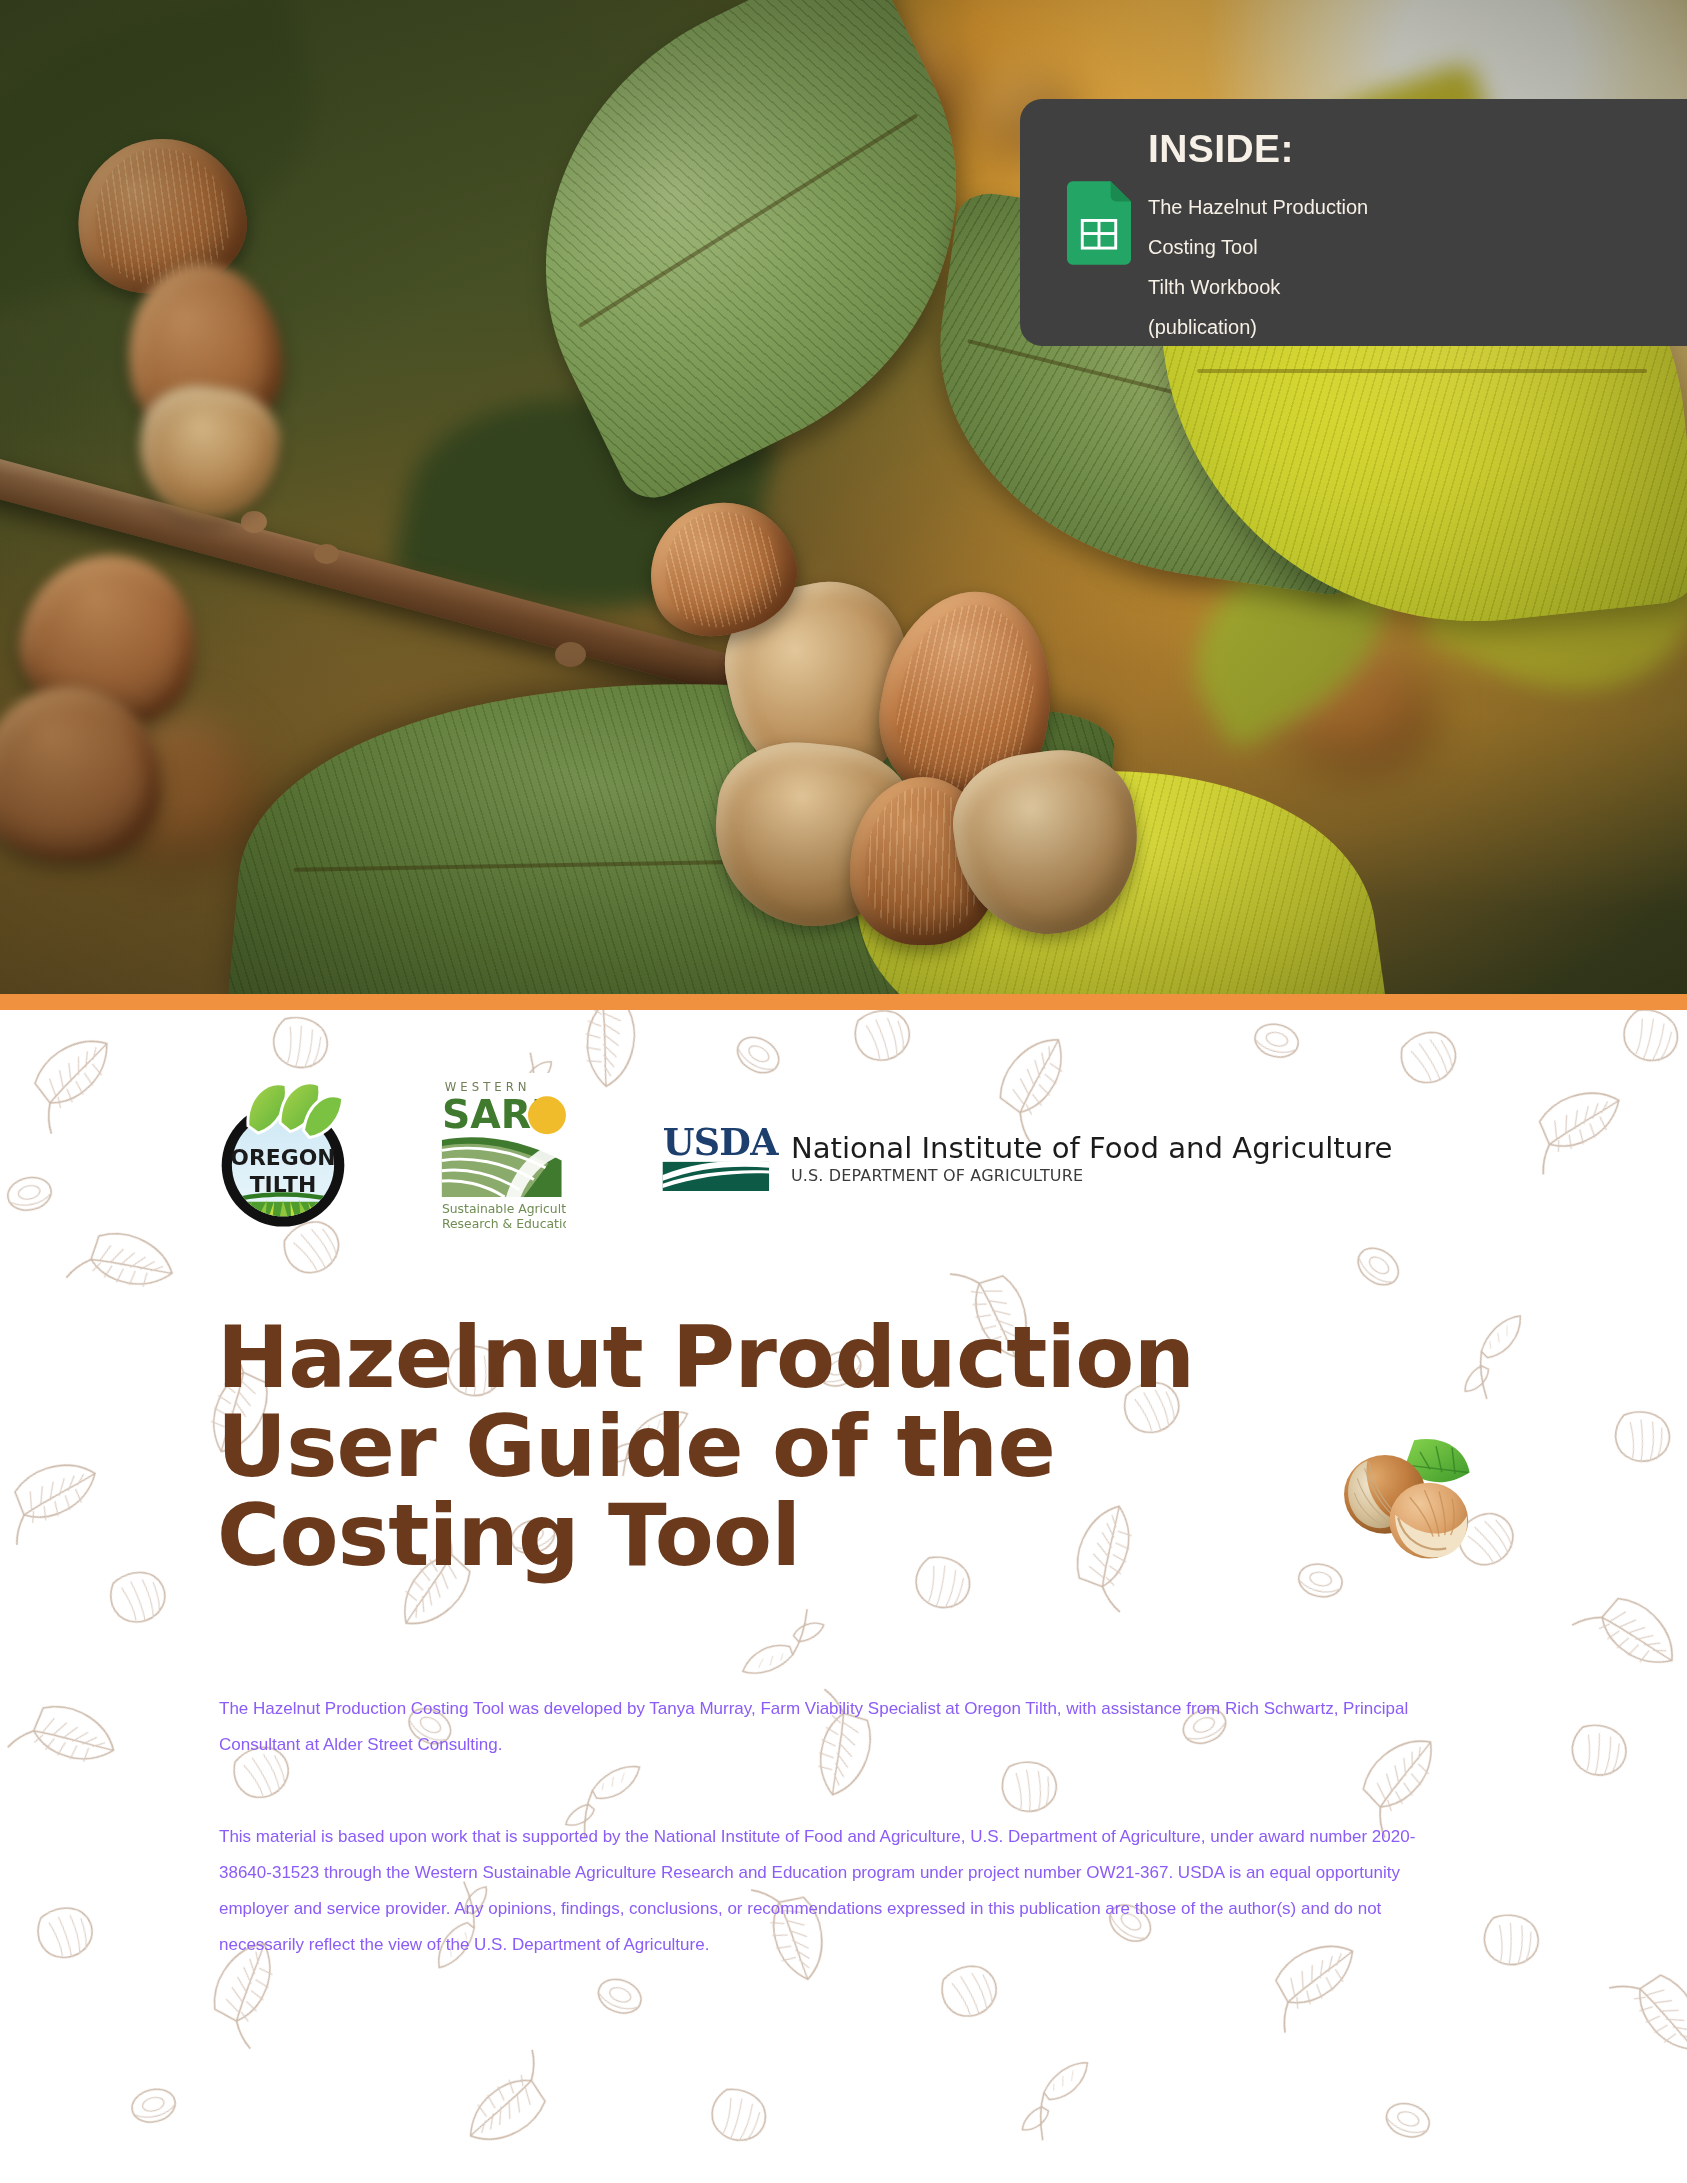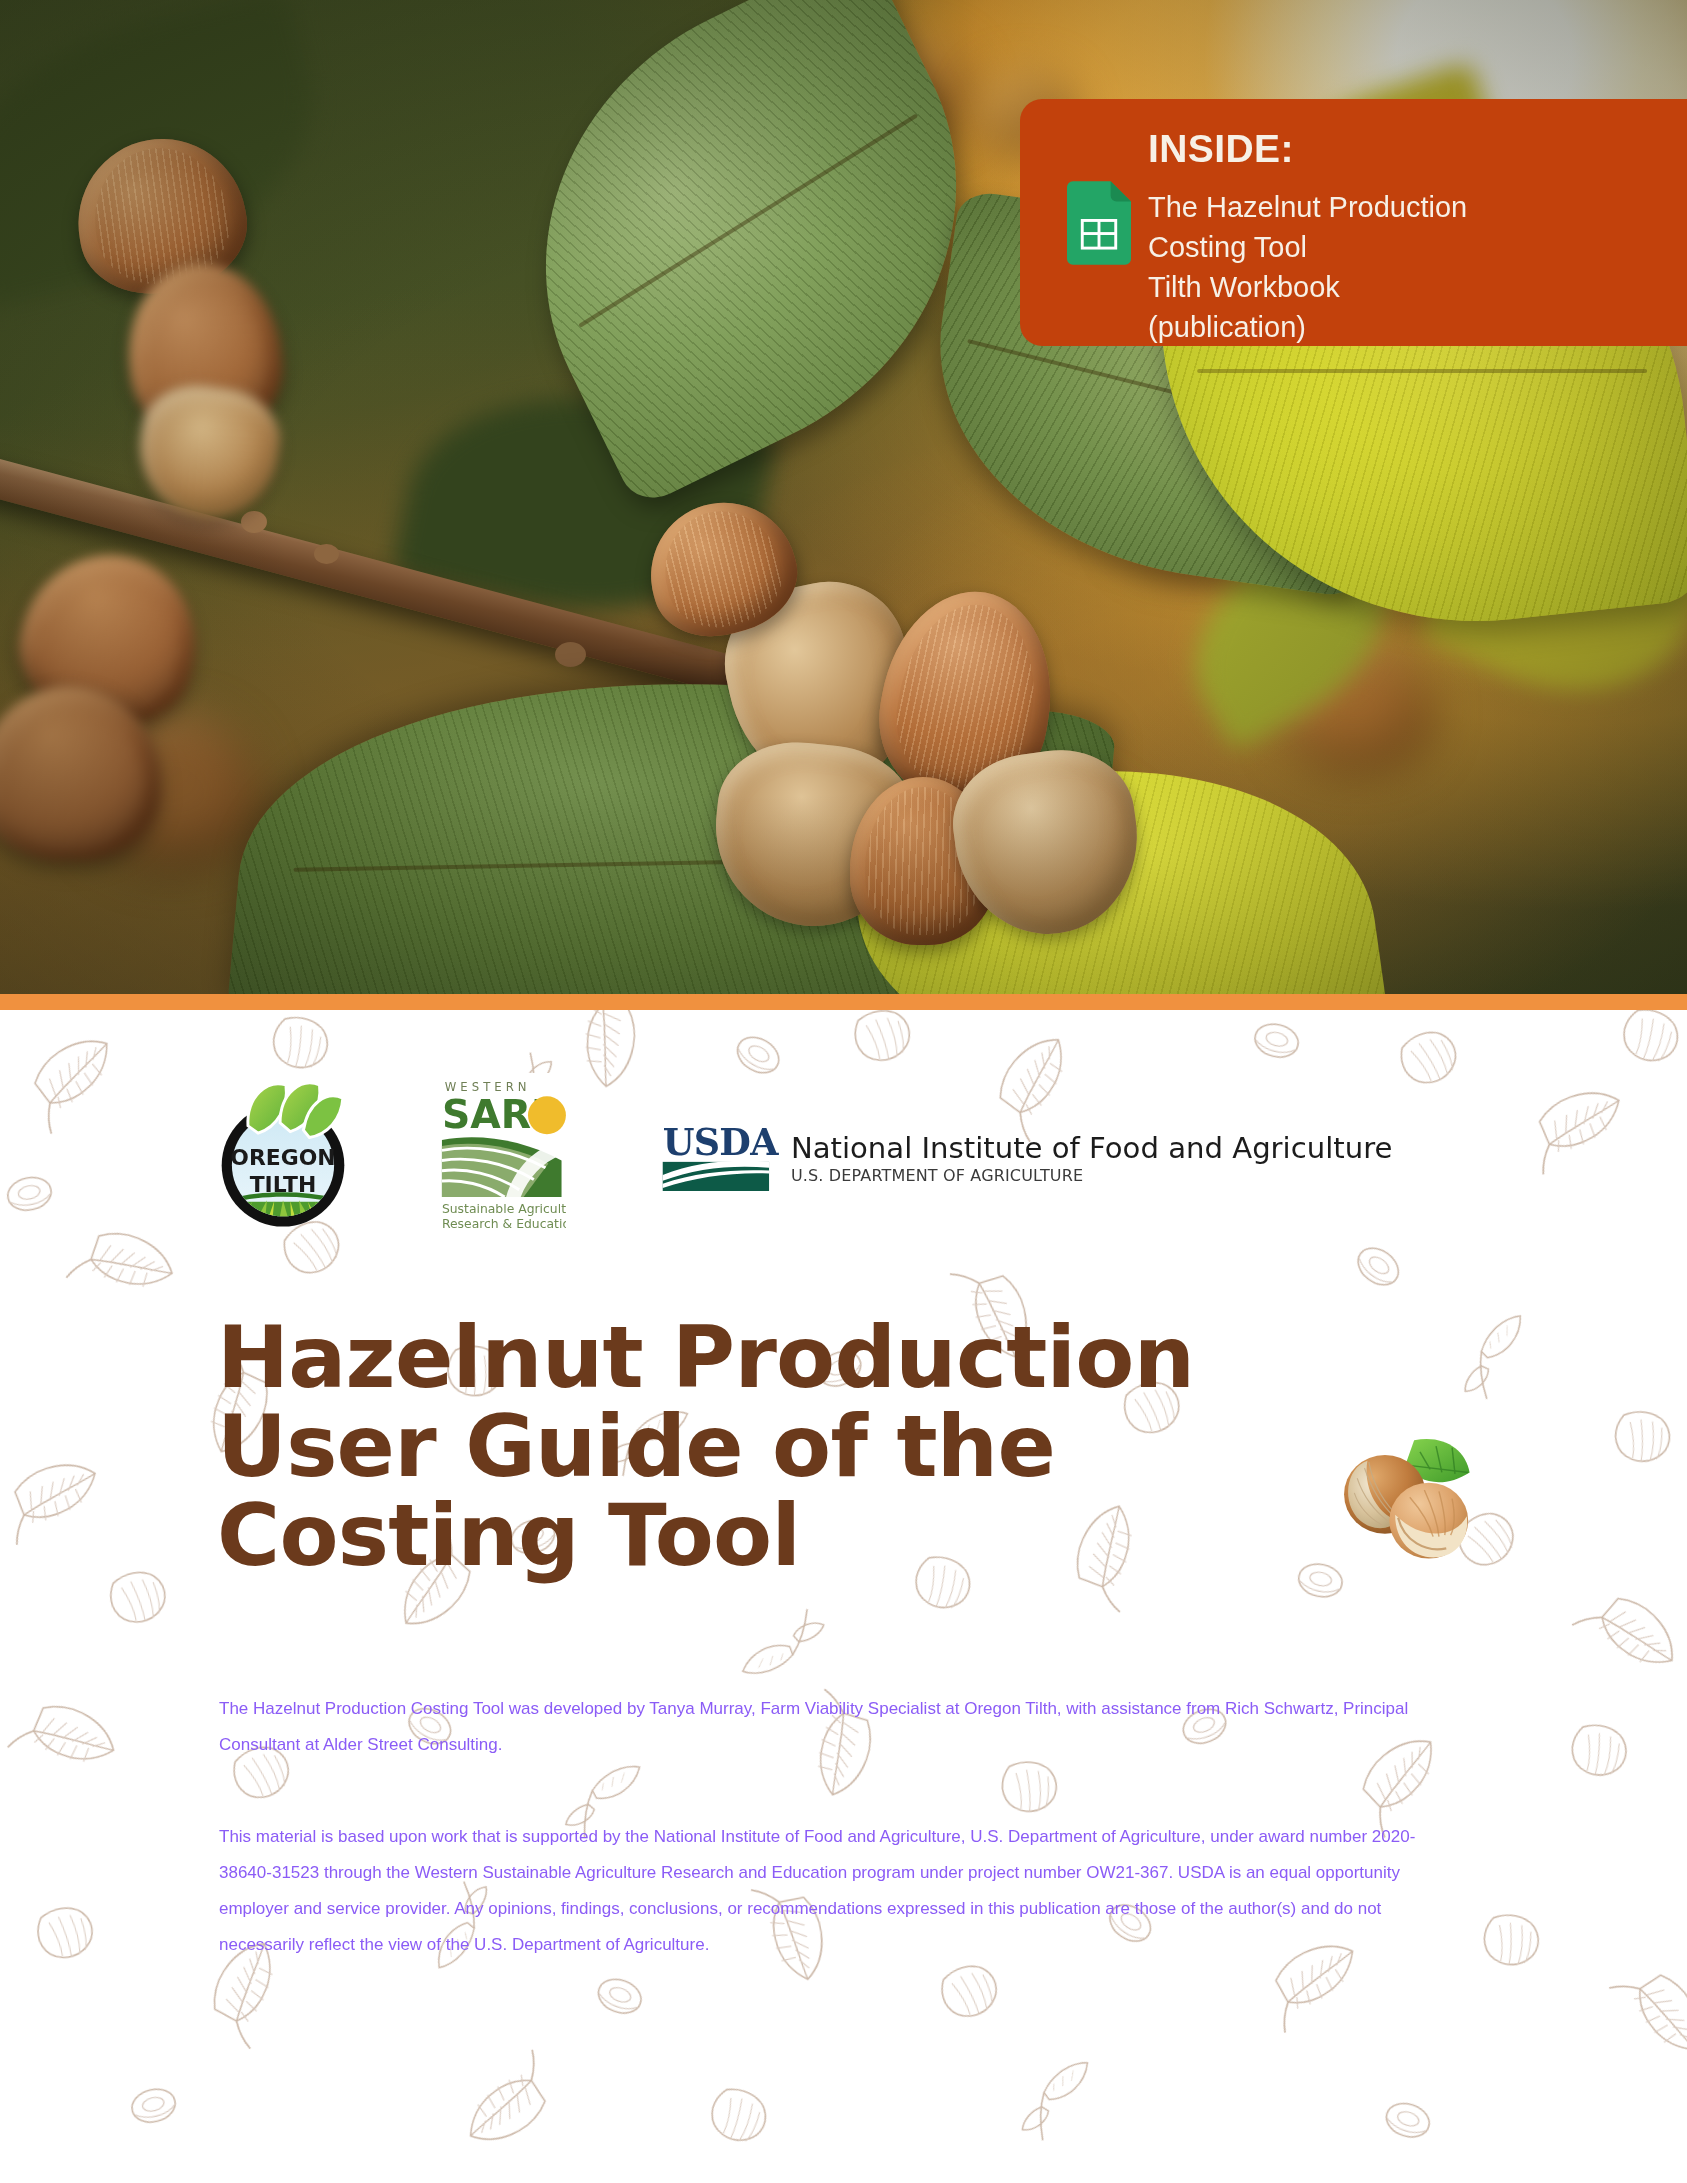--- a/index.html
+++ b/index.html
@@ -45,26 +45,26 @@
   .husk { position:absolute; border-radius:46% 46% 54% 54%/40% 40% 60% 60%;
     box-shadow: inset -8.8px -11.7px 22px rgba(110,80,40,.5), inset 7.3px 8.8px 17.5px rgba(255,245,215,.5),
                 0 5.8px 14.6px rgba(0,0,0,.32); }
 
   .blur2 { filter: blur(5.1px); }
   .blur4 { filter: blur(11.7px); }
   .blur7 { filter: blur(22px); }
 
   
   .inside-box { position:absolute; left:1020px; top:99px; width:667px; height:247px;
-    background:#c2410c; border-radius:22px 0 0 22px; }
+    background:#404040; border-radius:22px 0 0 22px; }
   .inside-title { position:absolute; left:128px; top:28px; color:#f7f0e6;
     font-size:39px; font-weight:bold; letter-spacing:0.4px; }
   .gsheet-icon { position:absolute; left:47px; top:82px; width:64px; height:84px; }
   .inside-lines { position:absolute; left:128px; top:88px; color:#f7f0e6;
-    font-size:29px; line-height:40px; font-weight:400; }
+    font-size:20px; line-height:40px; font-weight:400; }
 
   
   .orange-bar { position:absolute; left:0; top:994px; width:1687px; height:16px; background:#f0913f; }
 
   
   .lower { position:absolute; left:0; top:1010px; width:1687px; height:1173px; background:#ffffff; overflow:hidden; }
   .wm { position:absolute; inset:0; opacity:1; }
 
   
   .logos { position:absolute; left:210px; top:1057px; height:182px; }

